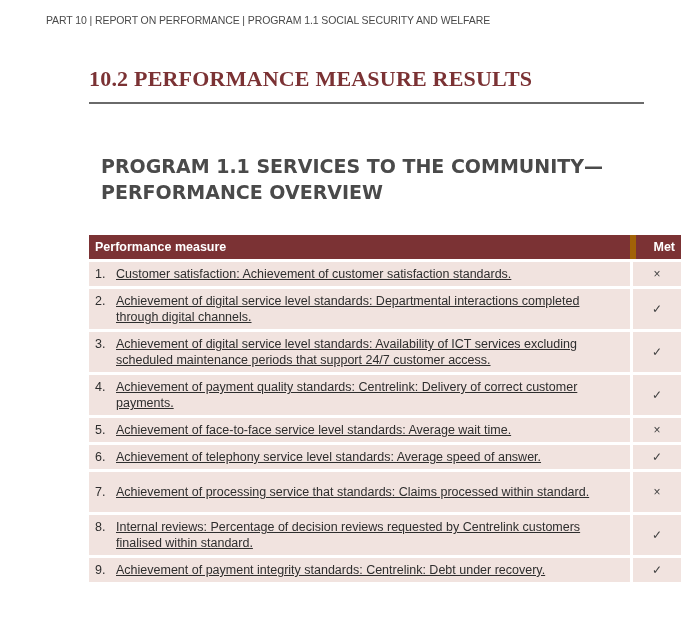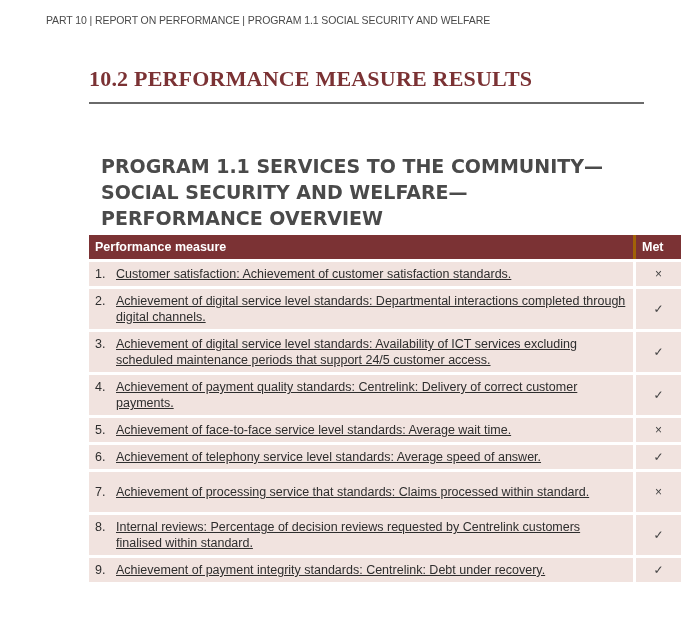--- a/index.html
+++ b/index.html
@@ -13,21 +13,21 @@
   .title-rule { position: absolute; left: 89px; top: 102px; width: 555px;
                 height: 2px; background: #6a6a6a; }
   .sub-title { position: absolute; left: 89px; top: 141px; margin: 12px;
                font-family: "DejaVu Sans", sans-serif; font-weight: bold;
                font-size: 19px; line-height: 26px; color: #4a4a4a; width: 560px; }
   .sub-title span { display: block; }
   table { position: absolute; left: 89px; top: 235px; width: 592px;
           border-collapse: separate; border-spacing: 0 3px; margin-top: -3px; }
   th { background: #7b3234; color: #ffffff; font-size: 12.5px; font-weight: bold;
        text-align: left; height: 24px; padding: 0 6px; }
-  th.met-col { text-align: left; width: 33px; border-left: 3px solid #a16207; }
+  th.met-col { text-align: right; width: 33px; border-left: 6px solid #a16207; }
   td { background: #f1e3df; font-size: 12.5px; color: #2e2e2e; padding: 3px 6px;
        line-height: 16px; vertical-align: middle; }
   td.measure { padding-left: 6px; }
   td.met { text-align: center; border-left: 3px solid #ffffff; width: 33px;
            color: #444; font-size: 12px; }
   .row-inner { display: flex; }
   .num { width: 21px; flex: none; }
   .txt { flex: 1; text-decoration: underline; }
   tr.single td { height: 18px; }
   tr.double td { height: 34px; }
@@ -35,21 +35,20 @@
 </head>
 <body>
 
 <div class="running-head">PART 10 | REPORT ON PERFORMANCE | PROGRAM 1.1 SOCIAL SECURITY AND WELFARE</div>
 
 <h1 class="section-title">10.2 PERFORMANCE MEASURE RESULTS</h1>
 <div class="title-rule"></div>
 
 <h2 class="sub-title">
   <span>PROGRAM 1.1 SERVICES TO THE COMMUNITY—</span>
-  <span>SOCIAL SECURITY AND WELFARE—</span>
   <span>PERFORMANCE OVERVIEW</span>
 </h2>
 
 <table>
   <thead>
     <tr>
       <th>Performance measure</th>
       <th class="met-col">Met</th>
     </tr>
   </thead>
@@ -69,21 +68,21 @@
             <span class="num">2.</span>
             <span class="txt">Achievement of digital service level standards: Departmental interactions completed through digital channels.</span>
           </div>
         </td>
       <td class="met">✓</td>
     </tr>
     <tr class="double">
       <td class="measure">
           <div class="row-inner">
             <span class="num">3.</span>
-            <span class="txt">Achievement of digital service level standards: Availability of ICT services excluding scheduled maintenance periods that support 24/5 customer access.</span>
+            <span class="txt">Achievement of digital service level standards: Availability of ICT services excluding scheduled maintenance periods that support 24/7 customer access.</span>
           </div>
         </td>
       <td class="met">✓</td>
     </tr>
     <tr class="double">
       <td class="measure">
           <div class="row-inner">
             <span class="num">4.</span>
             <span class="txt">Achievement of payment quality standards: Centrelink: Delivery of correct customer payments.</span>
           </div>

